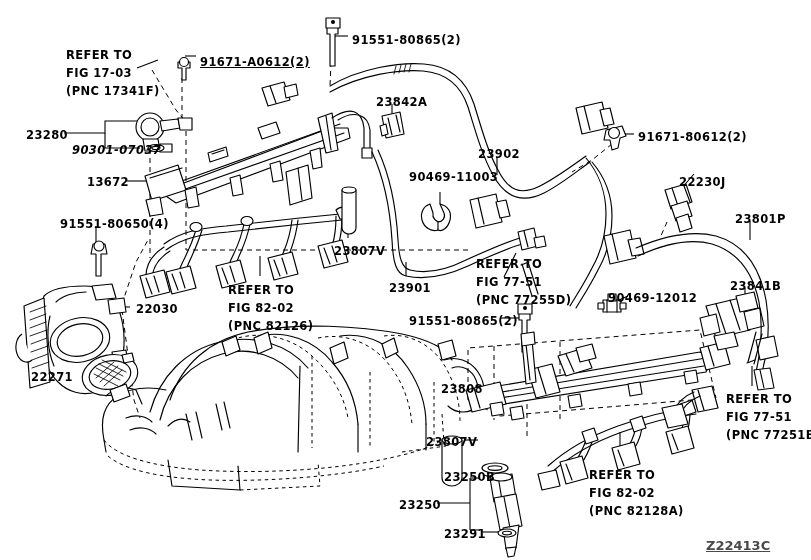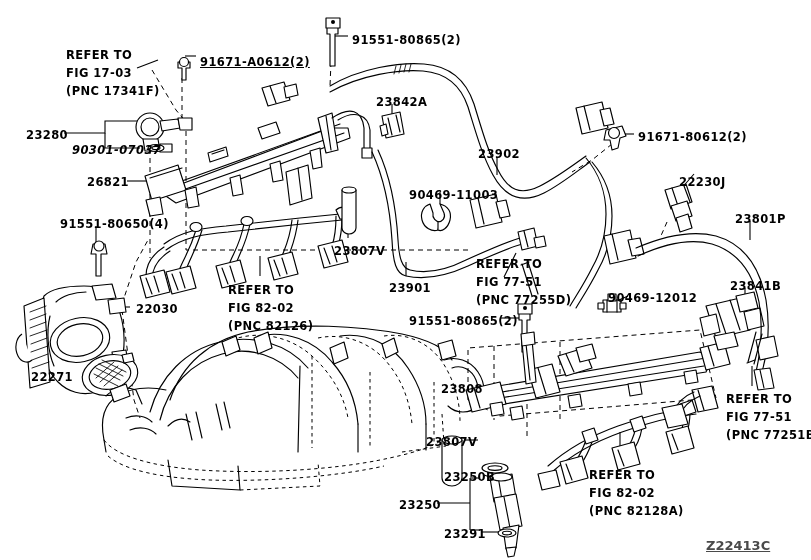--- a/index.html
+++ b/index.html
@@ -476,25 +476,25 @@
 
   </svg>
 
   <div id="labels">
       <div class="lbl multi" style="left: 66px; top: 46px;">REFER TO<br>FIG 17-03<br>(PNC 17341F)</div>
       <div class="lbl" style="left: 200px; top: 56px; text-decoration: underline;">91671-A0612(2)</div>
       <div class="lbl" style="left: 352px; top: 34px;">91551-80865(2)</div>
       <div class="lbl" style="left: 376px; top: 96px;">23842A</div>
       <div class="lbl" style="left: 26px; top: 129px;">23280</div>
       <div class="lbl" style="left: 72px; top: 144px; font-style: italic;">90301-07037</div>
-      <div class="lbl" style="left: 87px; top: 176px;">26821</div>
+      <div class="lbl" style="left: 87px; top: 176px;">13672</div>
       <div class="lbl" style="left: 478px; top: 148px; text-align: right;">23902</div>
       <div class="lbl" style="left: 638px; top: 131px;">91671-80612(2)</div>
       <div class="lbl" style="left: 679px; top: 176px; text-align: right;">22230J</div>
-      <div class="lbl" style="left: 409px; top: 189px;">90469-11003</div>
+      <div class="lbl" style="left: 409px; top: 171px;">90469-11003</div>
       <div class="lbl" style="left: 735px; top: 213px;">23801P</div>
       <div class="lbl" style="left: 60px; top: 218px;">91551-80650(4)</div>
       <div class="lbl" style="left: 334px; top: 245px;">23807V</div>
       <div class="lbl multi" style="left: 476px; top: 255px;">REFER TO<br>FIG 77-51<br>(PNC 77255D)</div>
       <div class="lbl multi" style="left: 228px; top: 281px;">REFER TO<br>FIG 82-02<br>(PNC 82126)</div>
       <div class="lbl" style="left: 389px; top: 282px;">23901</div>
       <div class="lbl" style="left: 730px; top: 280px;">23841B</div>
       <div class="lbl" style="left: 608px; top: 292px;">90469-12012</div>
       <div class="lbl" style="left: 136px; top: 303px;">22030</div>
       <div class="lbl" style="left: 409px; top: 315px;">91551-80865(2)</div>

